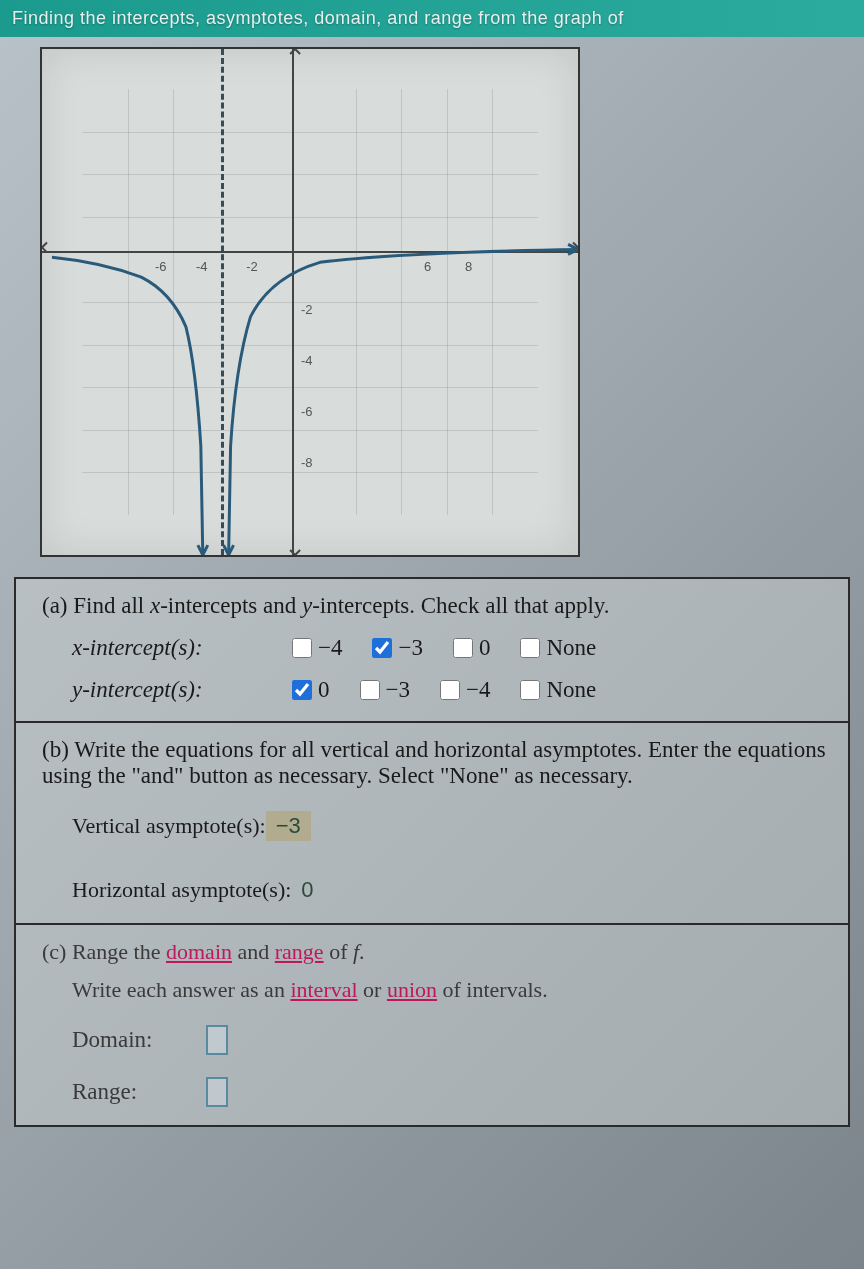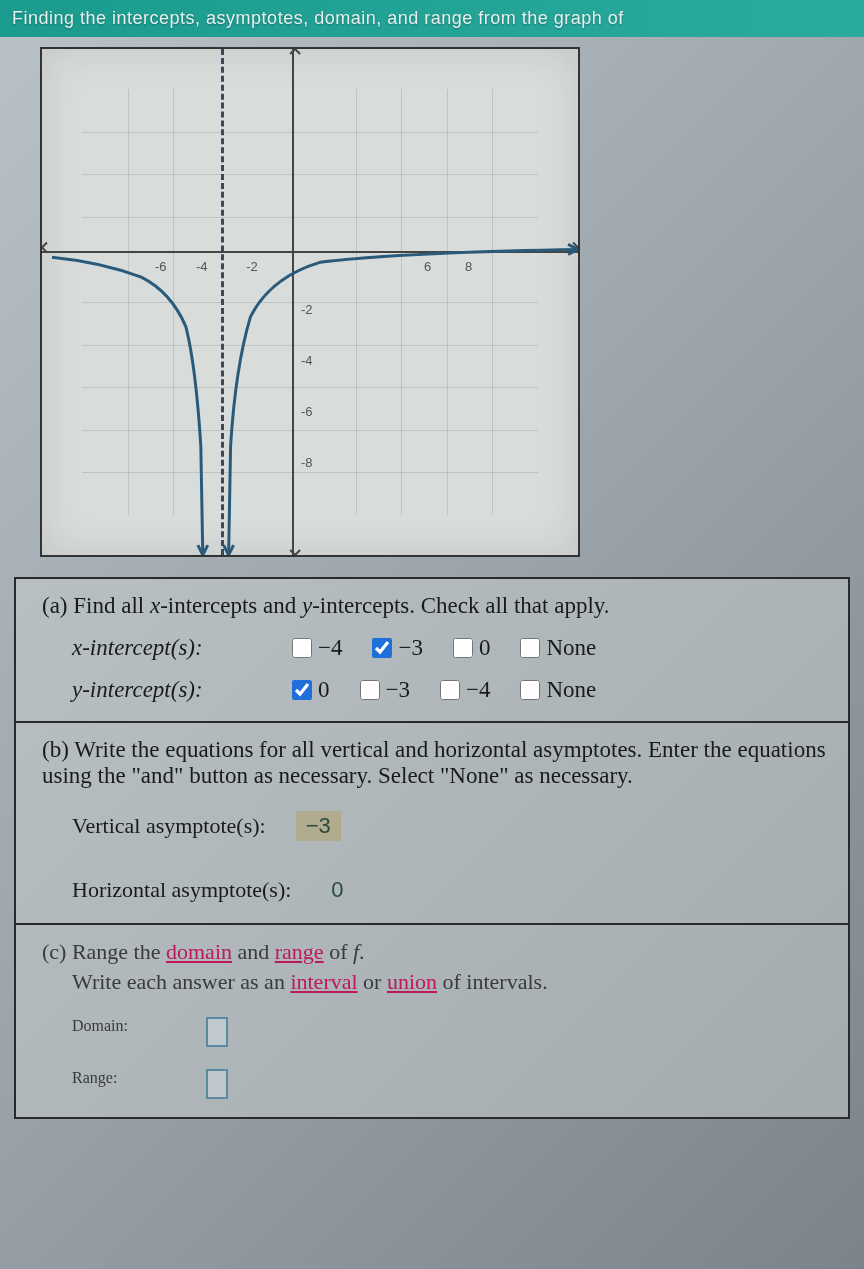--- a/index.html
+++ b/index.html
@@ -85,34 +85,34 @@
     width: 20px; height: 20px;
     accent-color: #1e6fd9;
     cursor: pointer;
   }
   .asym-row {
     margin-top: 22px;
     padding-left: 30px;
     font-size: 22px;
     display: flex;
     align-items: center;
-    gap: 30px;
   }
   .asym-val {
     background: rgba(180,150,60,0.35);
     padding: 2px 10px;
     font-size: 22px;
     color: #2a4a3a;
     font-family: Arial, sans-serif;
   }
   .dr-row {
     margin-top: 22px;
     padding-left: 30px;
-    font-size: 16px;
+    font-size: 23px;
     display: flex;
+    align-items: center;
     gap: 34px;
   }
   .empty-box {
     display: inline-block;
     width: 22px;
     height: 30px;
     border: 2px solid #5a8aa0;
     background: rgba(220,230,235,0.4);
   }
   .link-text {
@@ -231,21 +231,21 @@
     <div class="asym-row" style="margin-top:34px">
       <span>Horizontal asymptote(s):</span>
       <span class="asym-val" style="background:transparent">0</span>
     </div>
   </div>
 
   <div class="q-section part-c-text">
     <div>
       <span>(c) Range the </span><span class="link-text">domain</span><span> and </span><span class="link-text">range</span><span> of </span><span class="italic-f">f</span><span>.</span>
     </div>
-    <div style="padding-left:30px;margin-top:4px">
+    <div style="padding-left:30px;margin-top:12px">
       <span>Write each answer as an </span><span class="link-text">interval</span><span> or </span><span class="link-text">union</span><span> of intervals.</span>
     </div>
     <div class="dr-row">
       <span style="min-width:100px">Domain:</span>
       <span class="empty-box"></span>
     </div>
     <div class="dr-row">
       <span style="min-width:100px">Range:</span>
       <span class="empty-box"></span>
     </div>

